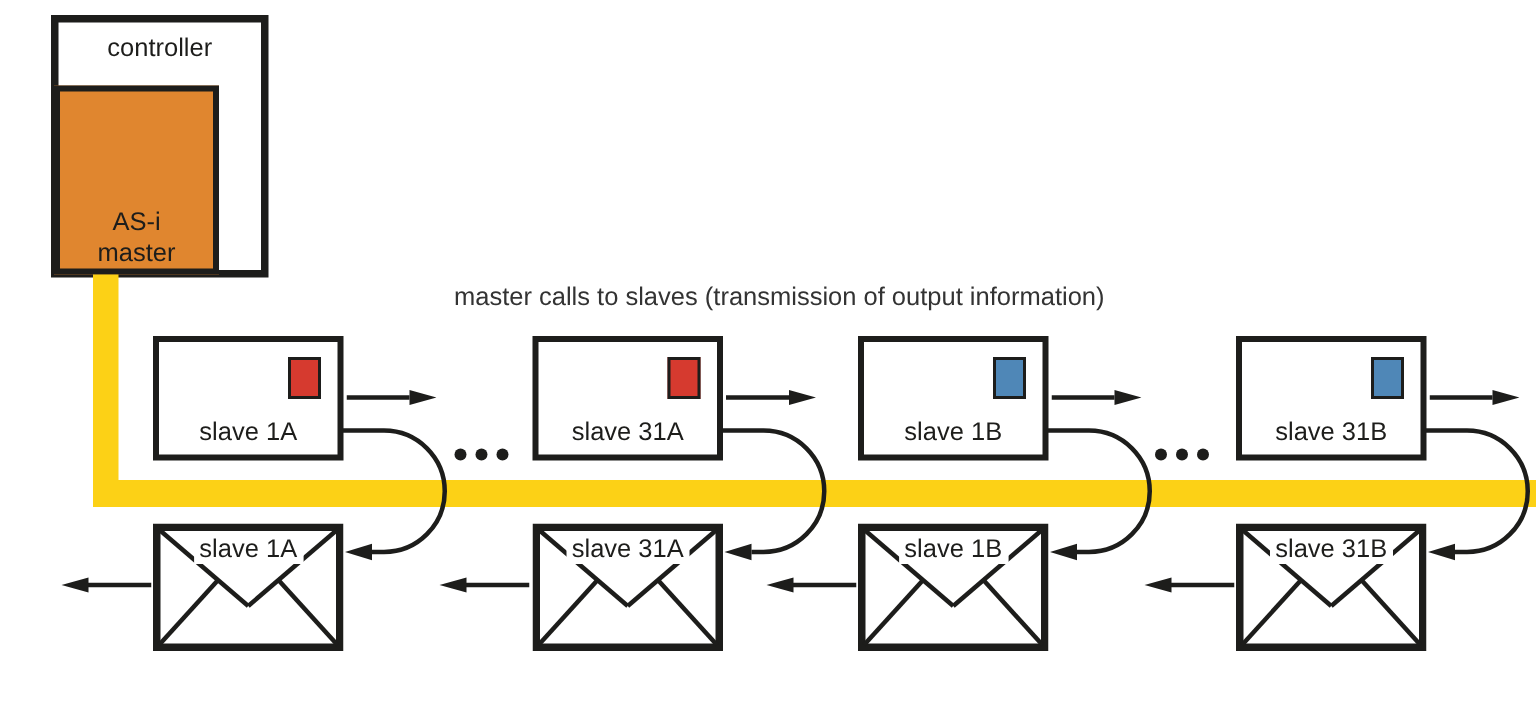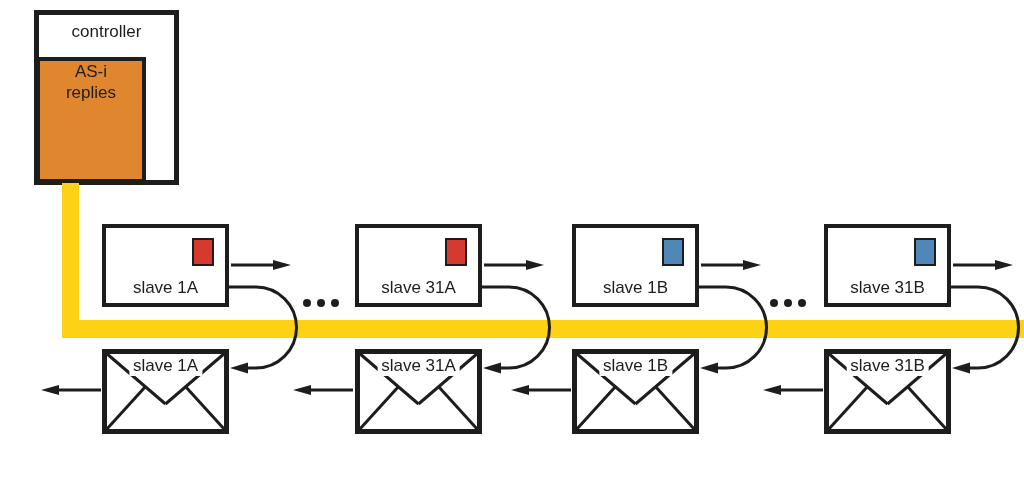--- a/index.html
+++ b/index.html
@@ -5,21 +5,21 @@
   html,body{margin:0;padding:0;background:#fff;}
   .diagram{
     position:relative;width:1024px;height:478px;background:#fff;overflow:hidden;
     font-family:"Liberation Sans",sans-serif;color:#1d1d1b;margin-left:24px;
   }
   .abs{position:absolute;}
   
   .controller-box{left:10px;top:10px;width:145px;height:175px;border:5px solid #1d1d1b;box-sizing:border-box;background:#fff;}
   .controller-label{left:10px;top:22px;width:145px;text-align:center;font-size:17px;}
   .master-box{left:12px;top:57px;width:110px;height:126px;border:4px solid #1d1d1b;box-sizing:border-box;
-    display:flex;align-items:flex-start;justify-content:center;text-align:center;font-size:17px;line-height:1.25;}
+    display:flex;align-items:flex-end;justify-content:center;text-align:center;font-size:17px;line-height:1.25;}
   
   .bus-v{left:38px;top:183px;width:17px;height:155px;}
   .bus-h{left:38px;top:320px;width:986px;height:18px;}
   
   .caption{font-size:17px;color:#333;text-align:center;}
   .caption-top{left:0;top:188px;width:991px;}
   .caption-bottom{left:0;top:452px;width:985px;}
   
   .slave-box{top:224px;width:127px;height:83px;border:4px solid #1d1d1b;box-sizing:border-box;background:#fff;}
   .slave-box .label{position:absolute;bottom:5px;left:0;width:100%;text-align:center;font-size:17px;}
@@ -36,27 +36,28 @@
 </head>
 <body>
 
 <div class="diagram">
 
   <div class="abs controller-box"></div>
   <div class="abs controller-label">controller</div>
   <div class="abs master-box" style="background: rgb(224, 134, 47);">
     <span>
       <span>AS-i</span><br>
-      <span>replies</span>
+      <span>master</span>
     </span>
   </div>
 
   <div class="abs bus-v" style="background: rgb(252, 209, 22);"></div>
   <div class="abs bus-h" style="background: rgb(252, 209, 22);"></div>
 
+  <div class="abs caption caption-top">master calls to slaves (transmission of output information)</div>
 
   <div class="abs slave-box" style="left:78px">
     <div class="stamp" style="background: rgb(214, 58, 47);"></div>
     <div class="label">slave 1A</div>
   </div>
   <div class="abs slave-box" style="left:331px">
     <div class="stamp" style="background: rgb(214, 58, 47);"></div>
     <div class="label">slave 31A</div>
   </div>
   <div class="abs slave-box" style="left:548px">

